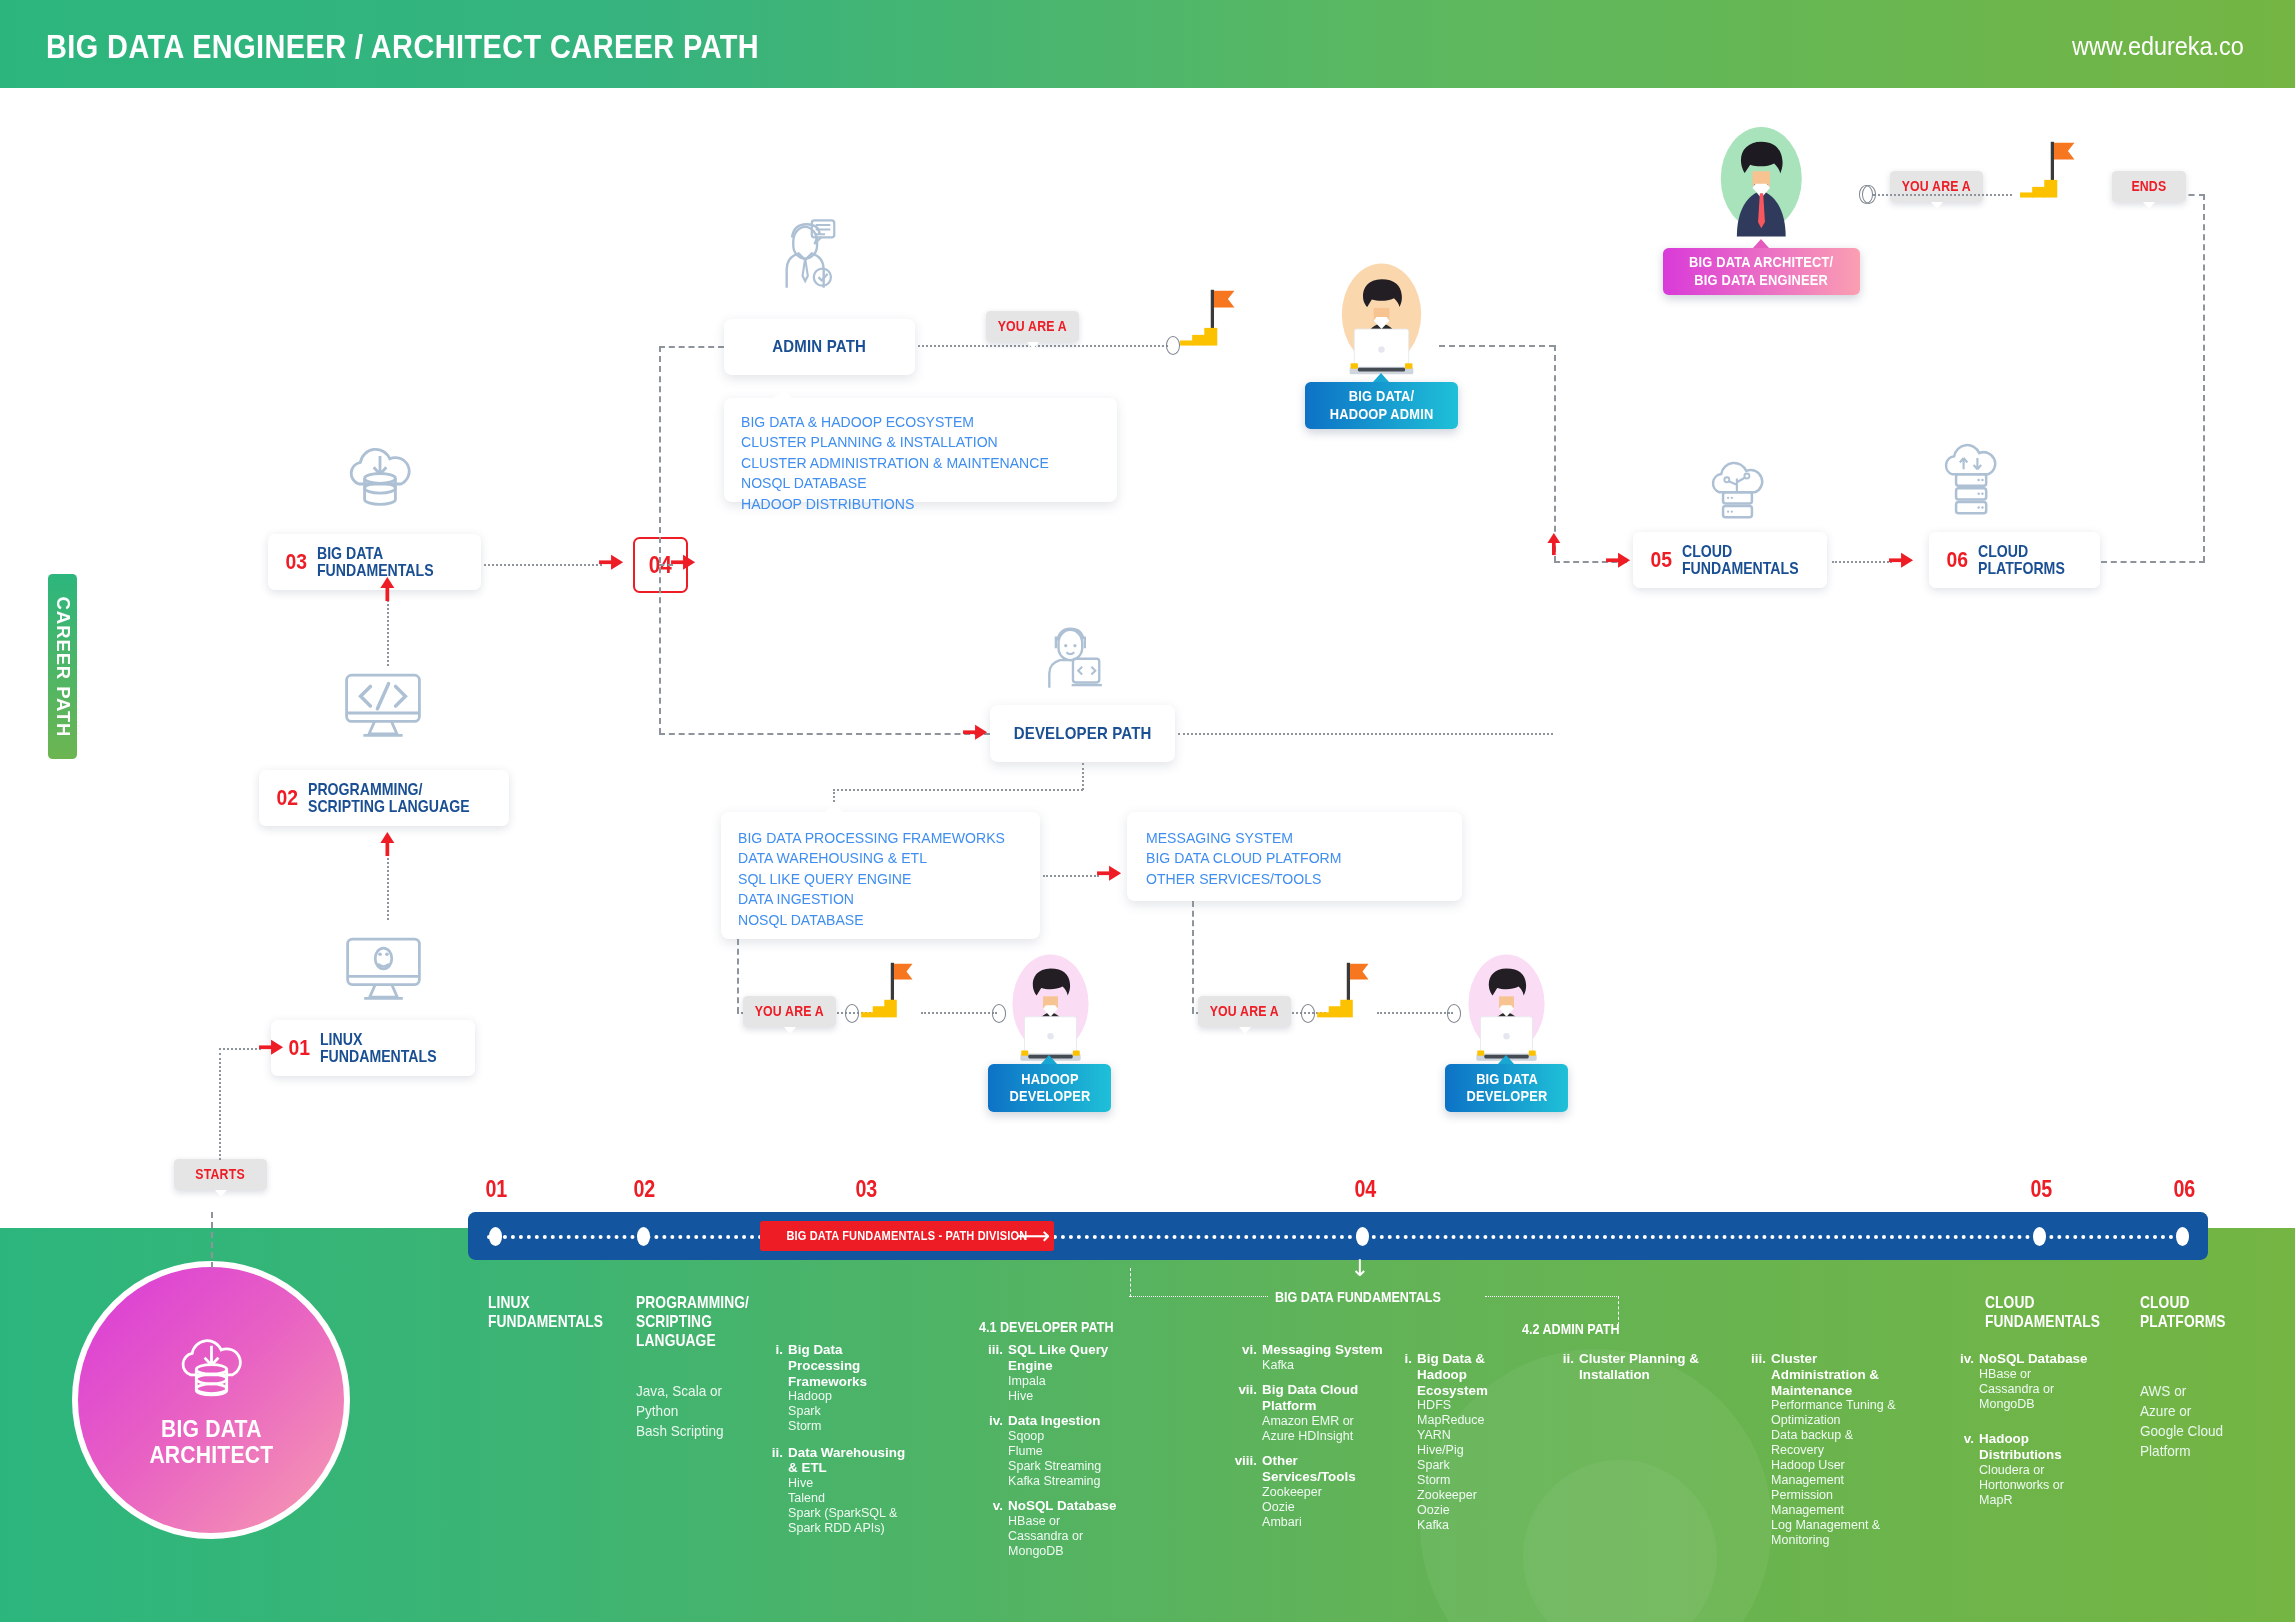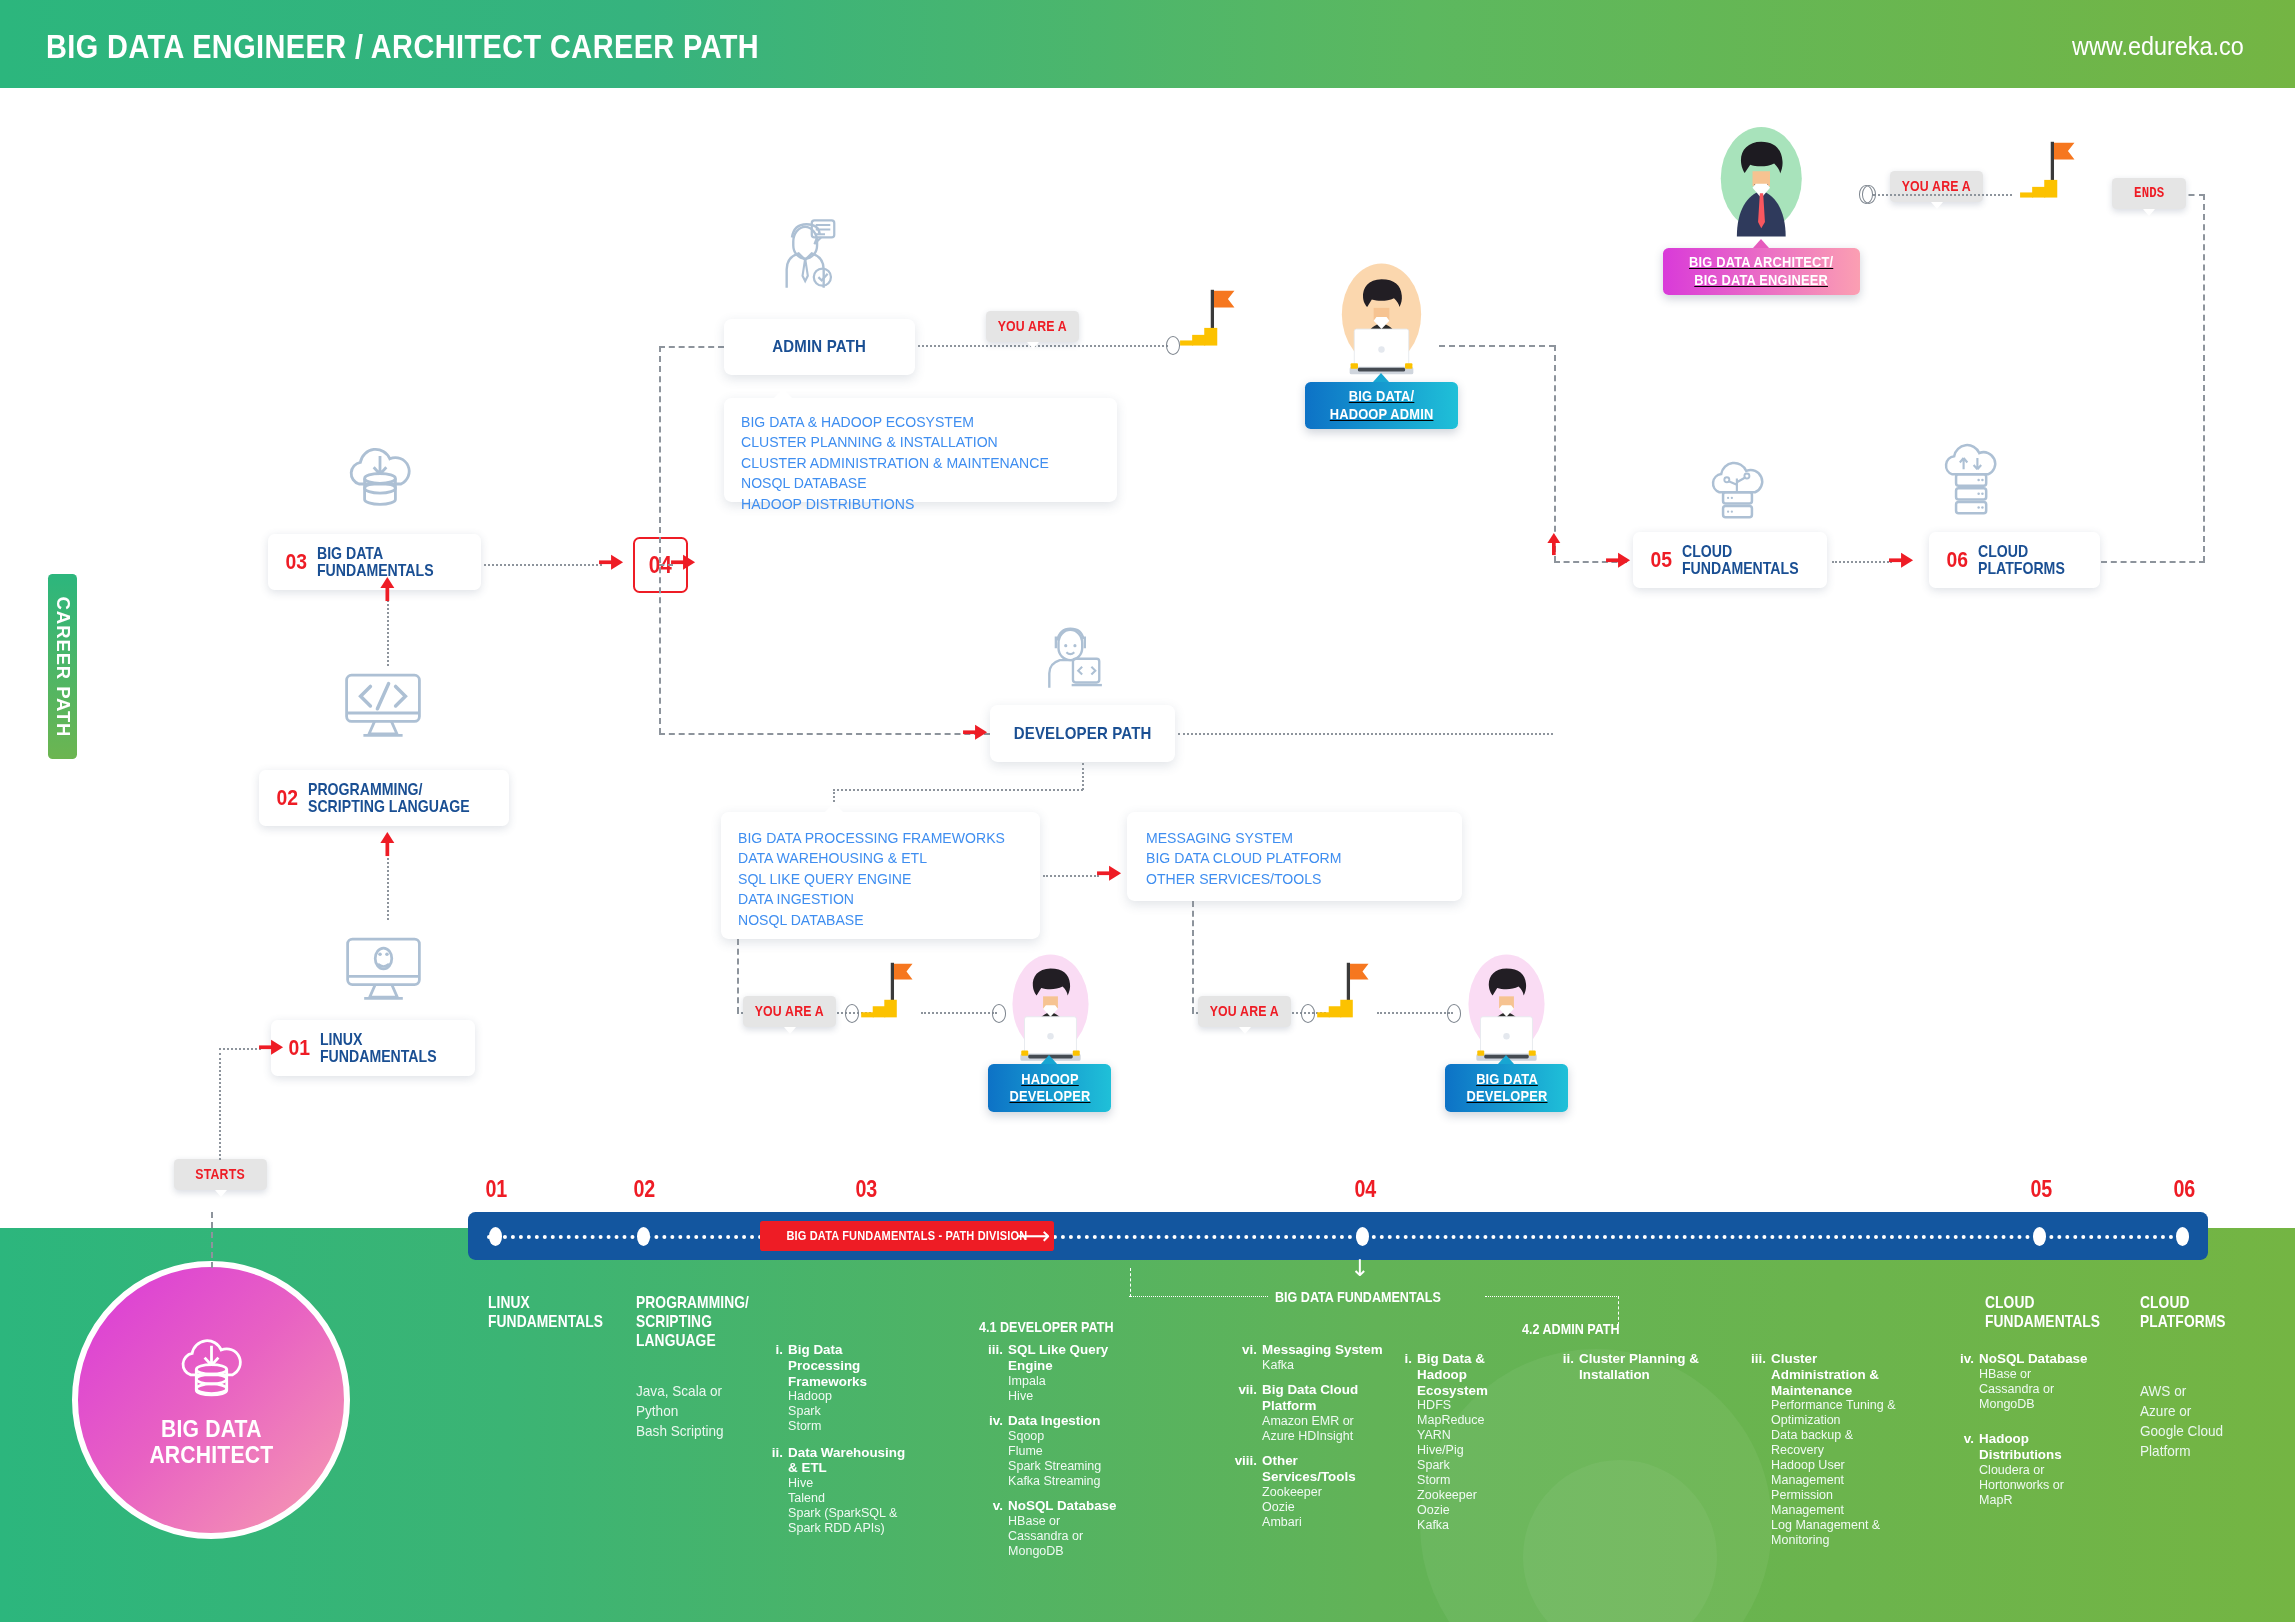--- a/index.html
+++ b/index.html
@@ -97,21 +97,20 @@
     content:""; position:absolute; left:50%; bottom:-7.4px; margin-left:-6px;
     border-left:6px solid transparent; border-right:6px solid transparent;
     border-top:7.9px solid #fff;
   }
 
   
   .badge {
     position:absolute; border-radius:5.6px;
     display:flex; align-items:center; justify-content:center; text-align:center;
     box-shadow:0 3.7px 9.3px rgba(40,60,90,.22);
-    text-decoration:underline;
   }
   .badge span {
     color:#fff; font-weight:bold; font-size:14.3px; line-height:1.2;
     transform:scaleX(0.9); letter-spacing:0.2px;
   }
   .badge:before{
     content:""; position:absolute; left:50%; top:-8.8px; margin-left:-8.8px;
     border-left:8.8px solid transparent; border-right:8.8px solid transparent;
     border-bottom:9.3px solid var(--tipc,#1eb0e0);
   }
@@ -488,21 +487,21 @@
   <svg width="79" height="79" viewBox="0 0 170 170">
     <rect x="92" y="6" width="7" height="110" fill="#3a3a3a"></rect>
     <path d="M99 8 h44 l-14 18 l14 18 h-44 z" fill="#f6771f"></path>
     <rect x="78" y="88" width="28" height="38" fill="#fcc200"></rect>
     <rect x="52" y="103" width="28" height="23" fill="#fcc200"></rect>
     <rect x="26" y="115" width="28" height="11" fill="#fcc200"></rect>
   </svg>
 </div>
 <div class="node" style="left:1862px; top:185px;"></div>
 
-<div class="callout" style="left:2112px; top:178px; width:74px; height:30.5px;font-family:Liberation Mono, monospace;">
+<div class="callout" style="left:2112px; top:171px; width:74px; height:30.5px;">
   <span>ENDS</span>
 </div>
 
 <svg class="lineicon" style="left:1034px; top:622px;" width="74" height="69" viewBox="0 0 110 105">
   <path d="M36 32 a18 20 0 0 1 36 0 v8 a18 18 0 0 1 -36 0 z" fill="none" stroke="#adc0d4" stroke-width="3.6"></path>
   <path d="M34 28 q4 -18 20 -18 q17 0 20 16" fill="none" stroke="#adc0d4" stroke-width="3.6"></path>
   <path d="M32 22 v18 M76 22 v18" stroke="#adc0d4" stroke-width="3.6"></path>
   <circle cx="47" cy="36" r="2.4" fill="#adc0d4"></circle>
     <circle cx="61" cy="36" r="2.4" fill="#adc0d4"></circle>
   <path d="M48 46 q6 6 12 0" fill="none" stroke="#adc0d4" stroke-width="3.2"></path>

